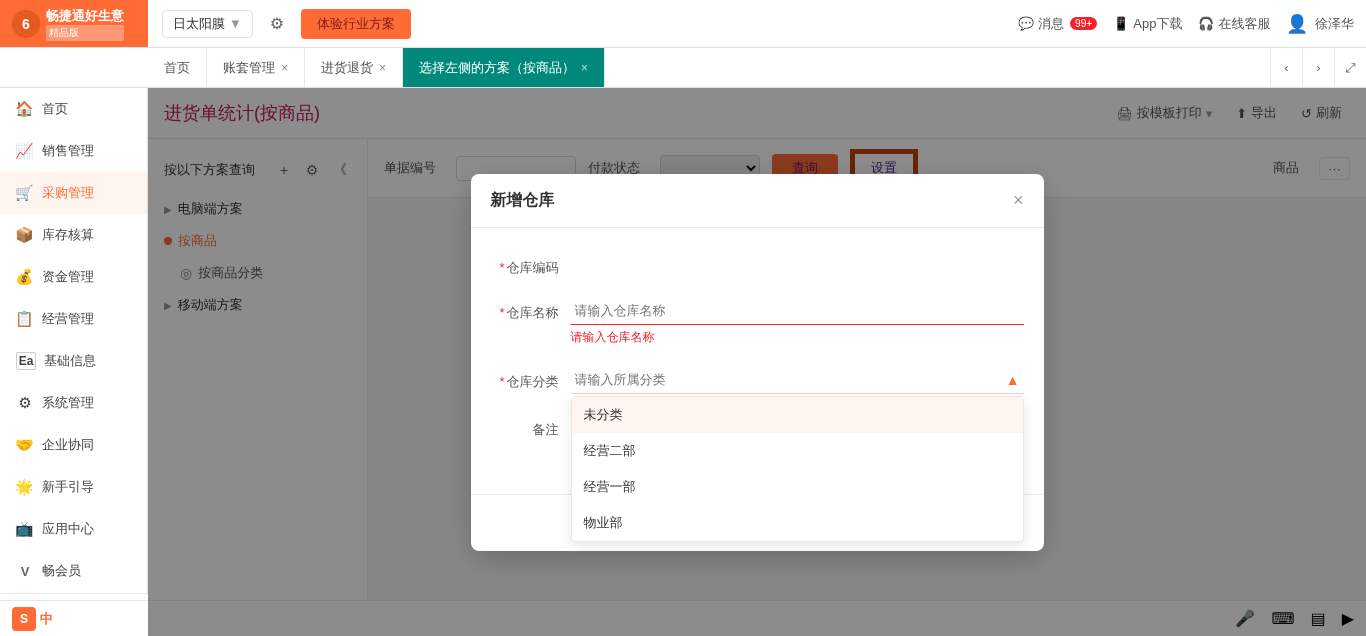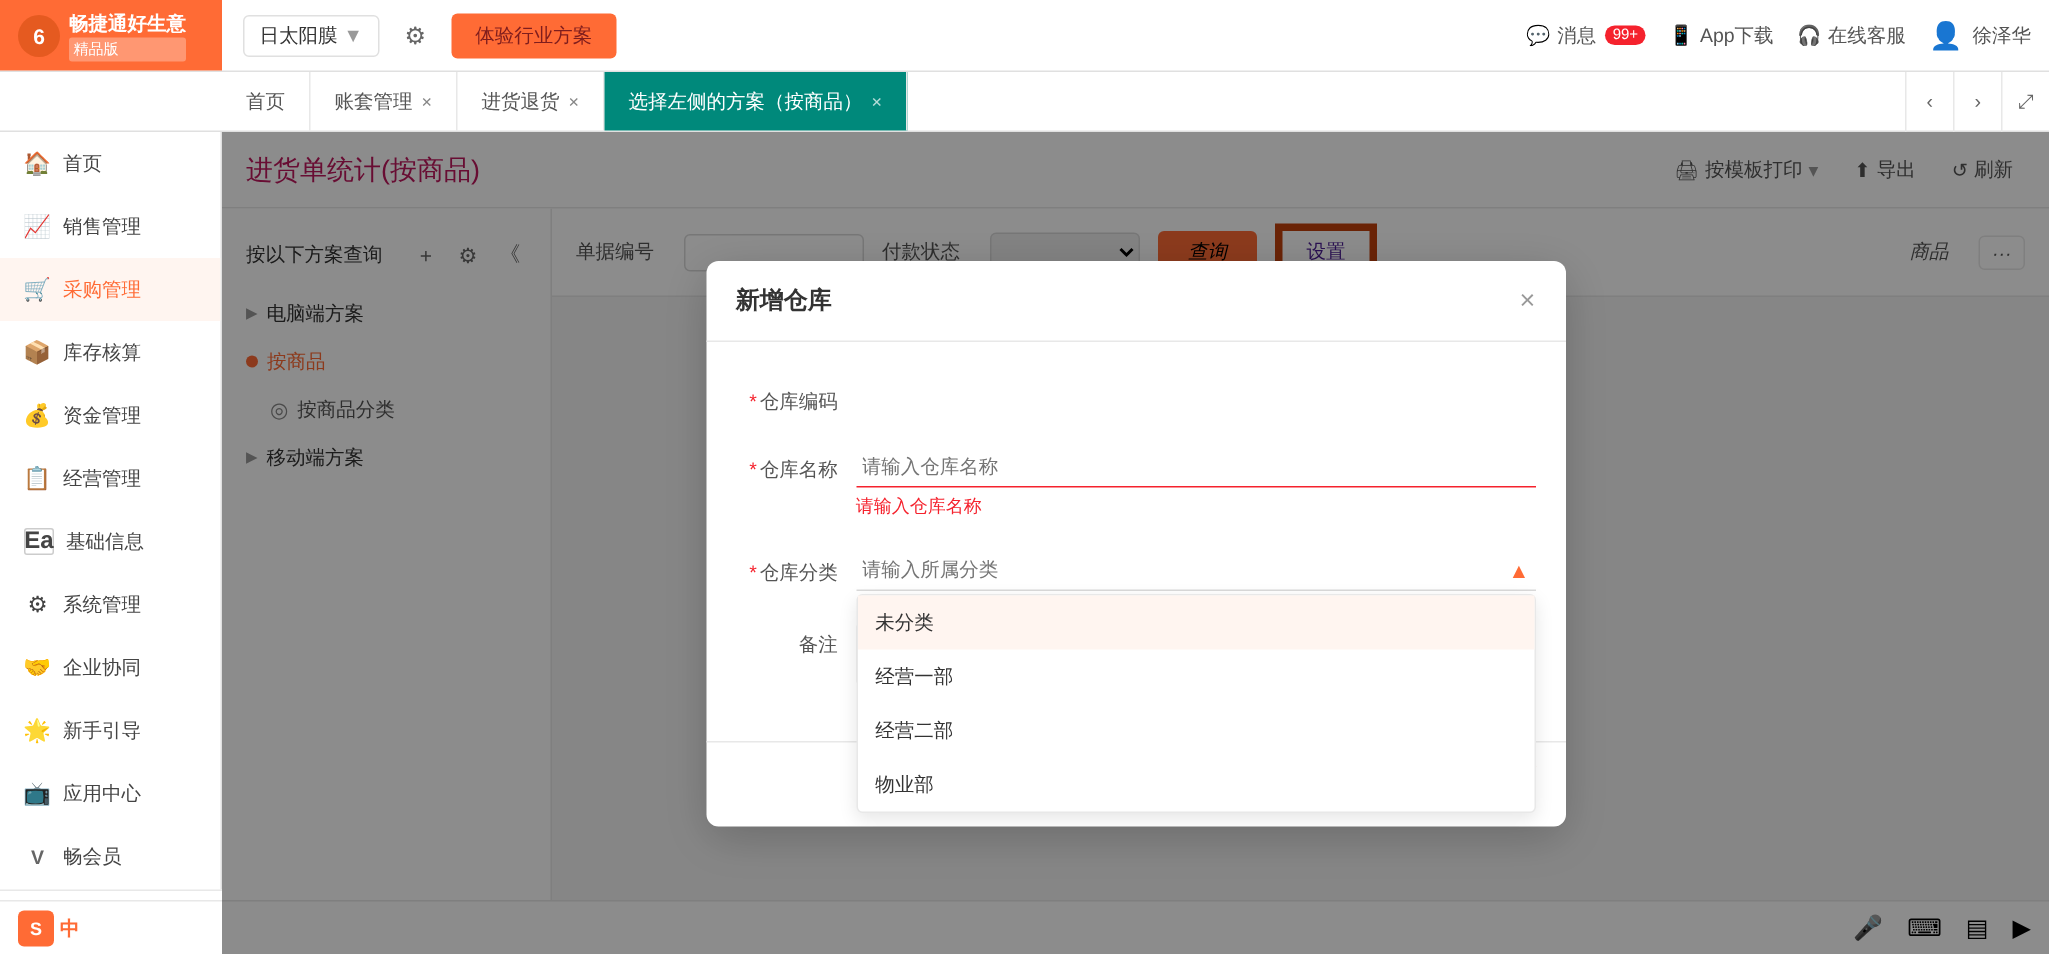--- a/index.html
+++ b/index.html
@@ -123,22 +123,22 @@
     .query-bar {
       background: #fff; padding: 10px 16px; display: flex; align-items: center;
       gap: 12px; border-bottom: 1px solid #e8e8e8; flex-wrap: wrap;
     }
     .query-field { display: flex; align-items: center; gap: 20px; font-size: 13px; color: #555; }
     .query-input {
       border: 1px solid #d9d9d9; border-radius: 4px; padding: 4px 8px;
       font-size: 13px; width: 120px; outline: none;
     }
     .query-btn {
-      background: #ff6b35; color: #000000; border: none; border-radius: 4px;
-      padding: 5px 20px; cursor: pointer; font-size: 13px; font-style: italic;
+      background: #ff6b35; color: #701a75; border: none; border-radius: 4px;
+      padding: 5px 20px; cursor: pointer; font-size: 13px;
     }
     .settings-btn {
       background: #fff; color: #4c1d95; border: 5px solid #c2410c; border-radius: 0;
       padding: 5px 16px; cursor: pointer; font-size: 13px;
     }
 
     
     .center-message {
       display: flex; flex-direction: column; align-items: center; justify-content: center;
       height: 100%; color: #999; gap: 12px; font-size: 13px;
@@ -292,21 +292,21 @@
     </div>
     <div class="sidebar-item">
       <div class="sidebar-icon">💰</div>
       <span>资金管理</span>
     </div>
     <div class="sidebar-item">
       <div class="sidebar-icon">📋</div>
       <span>经营管理</span>
     </div>
     <div class="sidebar-item">
-      <div class="sidebar-icon" style="font-size:16px;font-weight:bold;border:1px solid #ccc;border-radius:2px;width:20px;height:18px;display:flex;align-items:center;justify-content:center;">Ea</div>
+      <div class="sidebar-icon" style="font-size:12px;font-weight:bold;border:1px solid #ccc;border-radius:2px;width:20px;height:18px;display:flex;align-items:center;justify-content:center;">Ea</div>
       <span>基础信息</span>
     </div>
     <div class="sidebar-item">
       <div class="sidebar-icon">⚙</div>
       <span>系统管理</span>
     </div>
     <div class="sidebar-item">
       <div class="sidebar-icon">🤝</div>
       <span>企业协同</span>
     </div>
@@ -389,21 +389,21 @@
             <input class="query-input" type="text" style="">
           </div>
           <div class="query-field">
             <span>付款状态</span>
             <select class="query-input" style="width:100px;">
               <option></option>
             </select>
           </div>
           <button class="query-btn">查询</button>
           <button class="settings-btn">设置</button>
-          <div class="query-field" style="margin-left:auto;font-style:italic;">
+          <div class="query-field" style="margin-left:auto;">
             <span>商品</span>
             <div style="border:1px solid #e8e8e8;padding:3px 8px;border-radius:4px;cursor:pointer;">
               <span>···</span>
             </div>
           </div>
         </div>
 
         <div class="center-message">
           <div style="font-size:60px;opacity:0.25;">📊</div>
           <div style="display:flex;align-items:center;gap:6px;">
@@ -445,22 +445,22 @@
           <div class="form-row">
             <div class="form-label">
               <span class="required">*</span><span>仓库分类</span>
             </div>
             <div class="form-field-wrap">
               <div class="dropdown-wrap">
                 <input class="dropdown-input" type="text" placeholder="请输入所属分类" style="">
                 <span class="dropdown-arrow">▲</span>
                 <div class="dropdown-list">
                   <div class="dropdown-item highlighted">未分类</div>
+                  <div class="dropdown-item">经营二部</div>
                   <div class="dropdown-item">经营一部</div>
-                  <div class="dropdown-item">经营二部</div>
                   <div class="dropdown-item">物业部</div>
                 </div>
               </div>
             </div>
           </div>
 
           <div class="form-row">
             <div class="form-label">备注</div>
             <div class="form-field-wrap">
               <textarea class="textarea-input" style=""></textarea>

